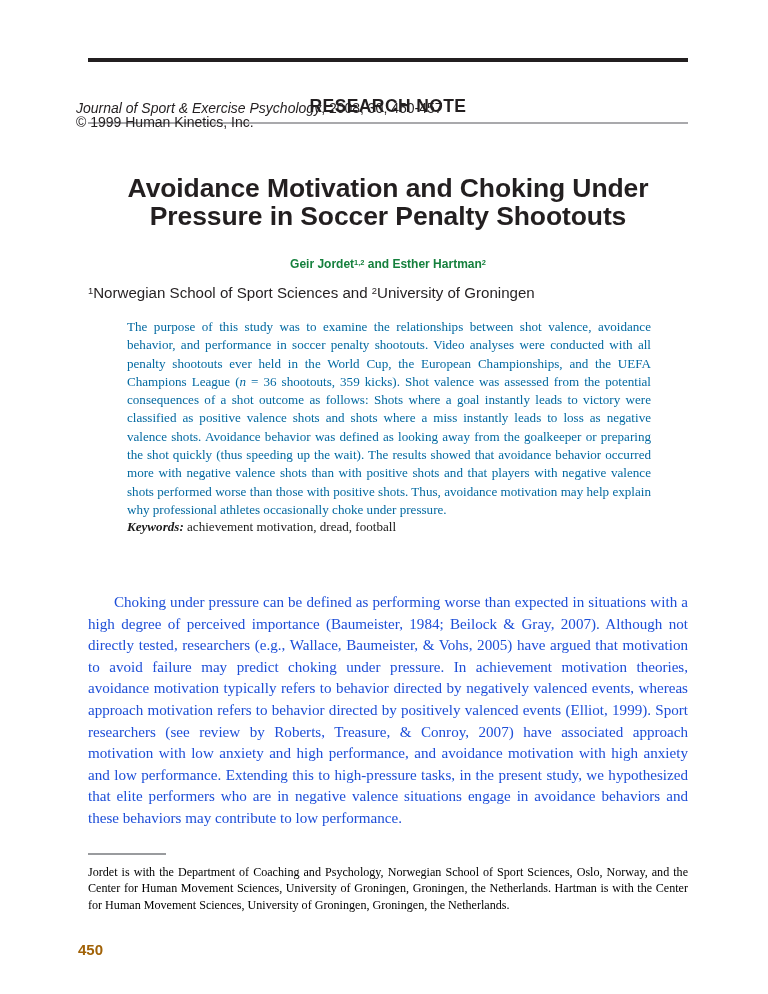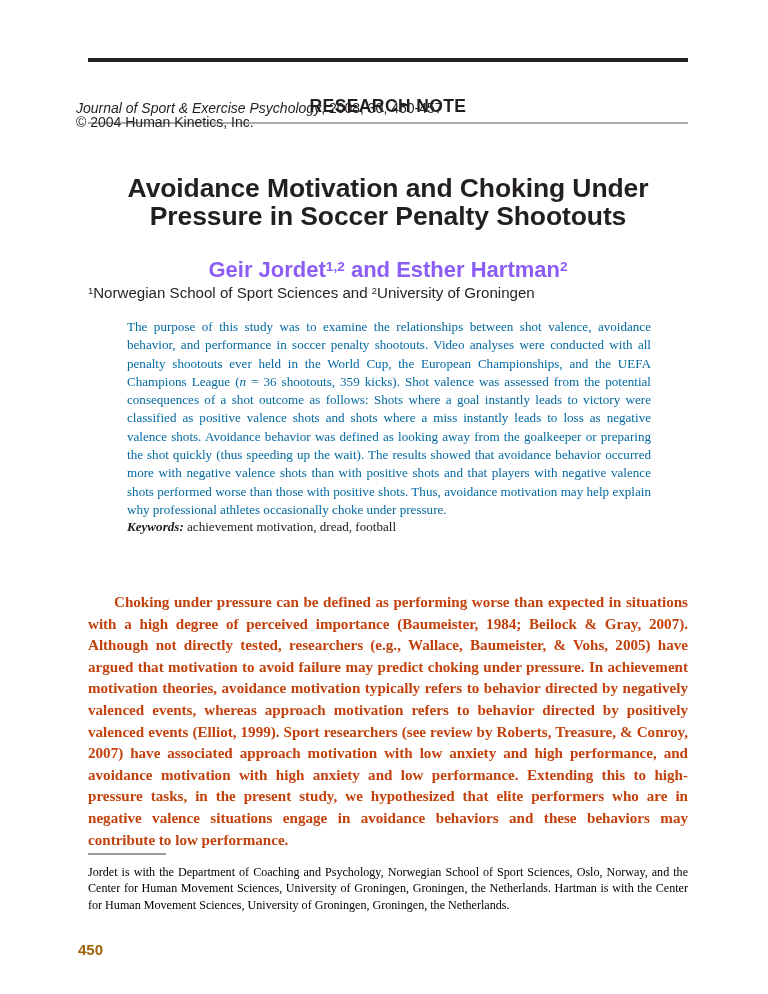--- a/index.html
+++ b/index.html
@@ -83,23 +83,23 @@
     letter-spacing: -0.1px;
   }
 
   .authors {
     position: absolute;
     left: 88px;
     top: 257px;
     width: 600px;
     font-family: "Liberation Sans", "DejaVu Sans", sans-serif;
     font-weight: bold;
-    font-size: 22px;
+    font-size: 12px;
     text-align: center;
-    color: #8b5cf6;
+    color: #15803d;
   }
   .affil {
     position: absolute;
     left: 88px;
     top: 284px;
     width: 600px;
     font-family: "Liberation Sans", "DejaVu Sans", sans-serif;
     font-size: 15.1px;
     color: #231f20;
   }
@@ -138,22 +138,21 @@
 
   
   .body-text {
     position: absolute;
     left: 88px;
     top: 592px;
     width: 600px;
     font-size: 15.1px;
     line-height: 21.6px;
     text-align: justify;
-    color: #c2410c;
-    font-weight: bold;
+    color: #1d4ed8;
   }
   .body-text p {
     margin: 0;
     text-indent: 26px;
   }
 
   
   .foot-rule {
     position: absolute;
     left: 88px;
@@ -189,21 +188,21 @@
 <div class="page">
 
   <div class="masthead">
     <div class="rule-thick"></div>
     <div class="research-note">RESEARCH NOTE</div>
     <div class="rule-thin"></div>
   </div>
 
   <div class="citation">
     <div><span class="jname">Journal of Sport &amp; Exercise Psychology</span><span>, 2008, 30, 450-457</span></div>
-    <div>© 2004 Human Kinetics, Inc.</div>
+    <div>© 1999 Human Kinetics, Inc.</div>
   </div>
 
   <div class="title">Avoidance Motivation and Choking Under Pressure in Soccer Penalty Shootouts</div>
 
   <div class="authors"><span>Geir Jordet</span><sup>1,2</sup><span> and </span><span>Esther Hartman</span><sup>2</sup></div>
 
   <div class="affil"><sup>1</sup><span>Norwegian School of Sport Sciences and </span><sup>2</sup><span>University of Groningen</span></div>
 
   <div class="abstract"><span>The purpose of this study was to examine the relationships between shot valence, avoidance behavior, and performance in soccer penalty shootouts. Video analyses were conducted with all penalty shootouts ever held in the World Cup, the European Championships, and the UEFA Champions League (</span><i>n</i><span> = 36 shootouts, 359 kicks). Shot valence was assessed from the potential consequences of a shot outcome as follows: Shots where a goal instantly leads to victory were classified as positive valence shots and shots where a miss instantly leads to loss as negative valence shots. Avoidance behavior was defined as looking away from the goalkeeper or preparing the shot quickly (thus speeding up the wait). The results showed that avoidance behavior occurred more with negative valence shots than with positive shots and that players with negative valence shots performed worse than those with positive shots. Thus, avoidance motivation may help explain why professional athletes occasionally choke under pressure.</span></div>
 

